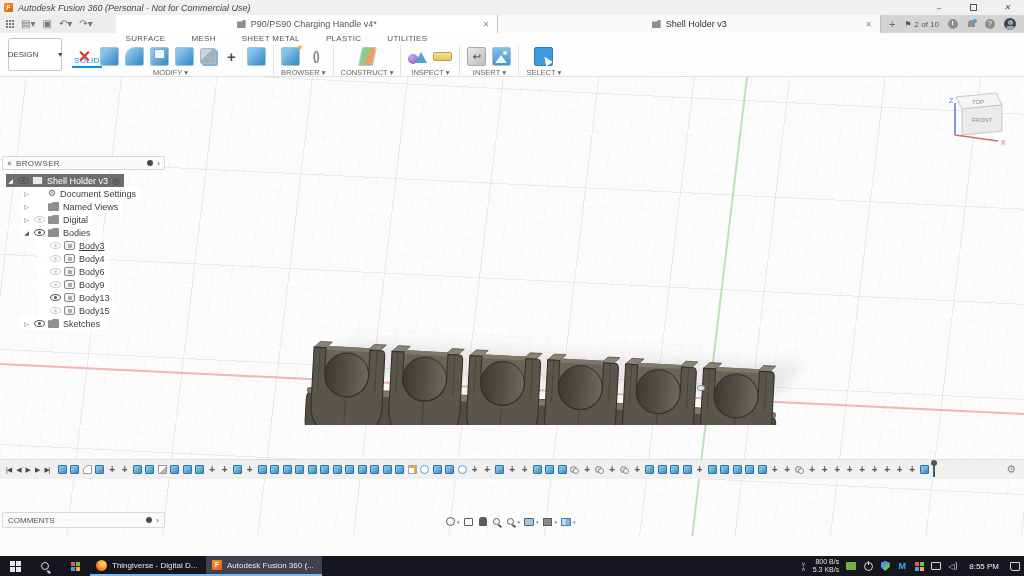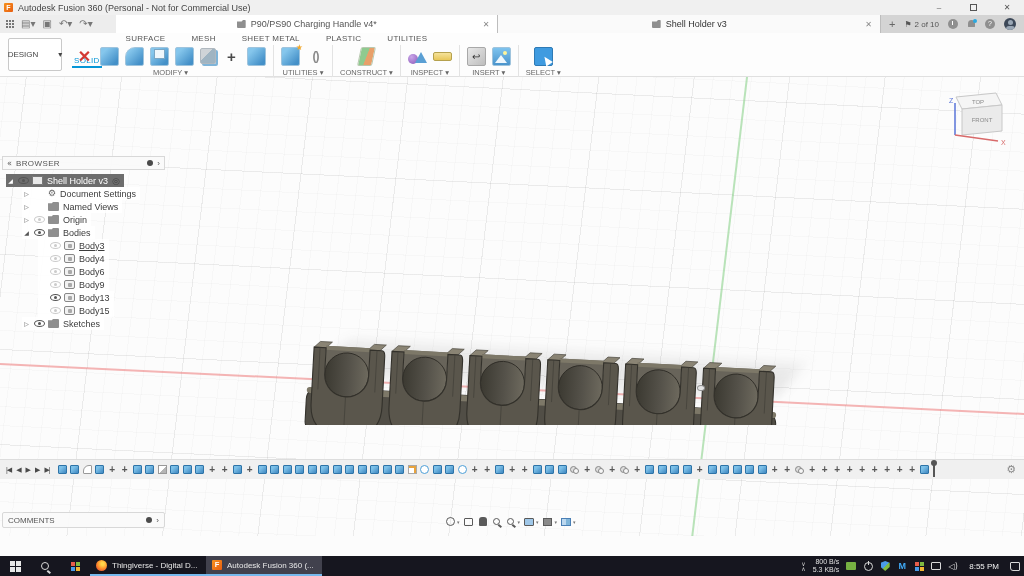--- a/index.html
+++ b/index.html
@@ -1,21 +1,21 @@
 <!DOCTYPE html>
 <html><head>
 <meta charset="utf-8">
 <style>
   * { margin:0; padding:0; box-sizing:border-box; }
   html,body { width:1024px; height:576px; overflow:hidden; font-family:"Liberation Sans", sans-serif; }
   .glyph { font-family:"DejaVu Sans", sans-serif; }
   #app { position:absolute; inset:0; width:1024px; height:576px; background:#fcfcfc; }
 
   
-  .titlebar { position:absolute; left:0; top:0; width:1024px; height:16px; background:#f0f0f0; display:flex; align-items:center; border-bottom:1px solid #e2e2e2;}
+  .titlebar { position:absolute; left:0; top:0; width:1024px; height:16px; background:#f0f0f0; display:flex; align-items:center; border-bottom:1px solid #e2e2e2;font-style:italic;}
   .fusion-logo { width:9px; height:9px; margin-left:4px; background:linear-gradient(135deg,#f6921e,#e85d10); border-radius:1px; color:#fff; font-size:7px; font-weight:bold; text-align:center; line-height:9px; }
   .titlebar-text { font-size:9px; color:#444; margin-left:5px; }
   .win-controls { margin-left:auto; display:flex; height:100%; }
   .win-btn { width:34px; height:100%; font-size:8px; color:#555; display:flex; align-items:center; justify-content:center; }
   .win-box { width:7px; height:7px; border:1px solid #555; }
 
   
   .tabbar { position:absolute; left:0; top:15px; width:1024px; height:18px; background:#d4d4d4; display:flex; align-items:stretch; }
   .quickaccess { width:116px; background:#ededed; display:flex; align-items:center; gap:7px; padding-left:6px; }
   .qa-icon { color:#777; font-size:10px; line-height:10px; }
@@ -265,21 +265,21 @@
             <span class="ticon20 i-move">+</span>
             <span class="ticon20 i-align i-blue"></span>
           </div>
           <div class="tgroup-label">MODIFY ▾</div>
         </div>
         <div class="tgroup">
           <div class="tgroup-icons">
             <span class="ticon20 i-new-component i-blue"></span>
             <span class="ticon20 i-joint">()</span>
           </div>
-          <div class="tgroup-label">UTILITIES ▾</div>
+          <div class="tgroup-label">BROWSER ▾</div>
         </div>
         <div class="tgroup">
           <div class="tgroup-icons">
             <span class="ticon20 i-construction-plane"></span>
           </div>
           <div class="tgroup-label">CONSTRUCT ▾</div>
         </div>
         <div class="tgroup">
           <div class="tgroup-icons">
             <span class="ticon20 i-measure"></span>
@@ -376,21 +376,21 @@
               <span class="eye none"></span>
               <span class="tree-ico ico-folder"></span>
               <span>Named Views</span>
             </div>
           </div>
           <div class="trow" style="padding-left: 20px;">
             <div class="trow-inner">
               <span class="expander">▷</span>
               <span class="eye dim"></span>
               <span class="tree-ico ico-folder"></span>
-              <span>Origin</span>
+              <span>Digital</span>
             </div>
           </div>
           <div class="trow" style="padding-left: 20px;">
             <div class="trow-inner">
               <span class="expander">◢</span>
               <span class="eye on"></span>
               <span class="tree-ico ico-folder"></span>
               <span>Bodies</span>
             </div>
           </div>

